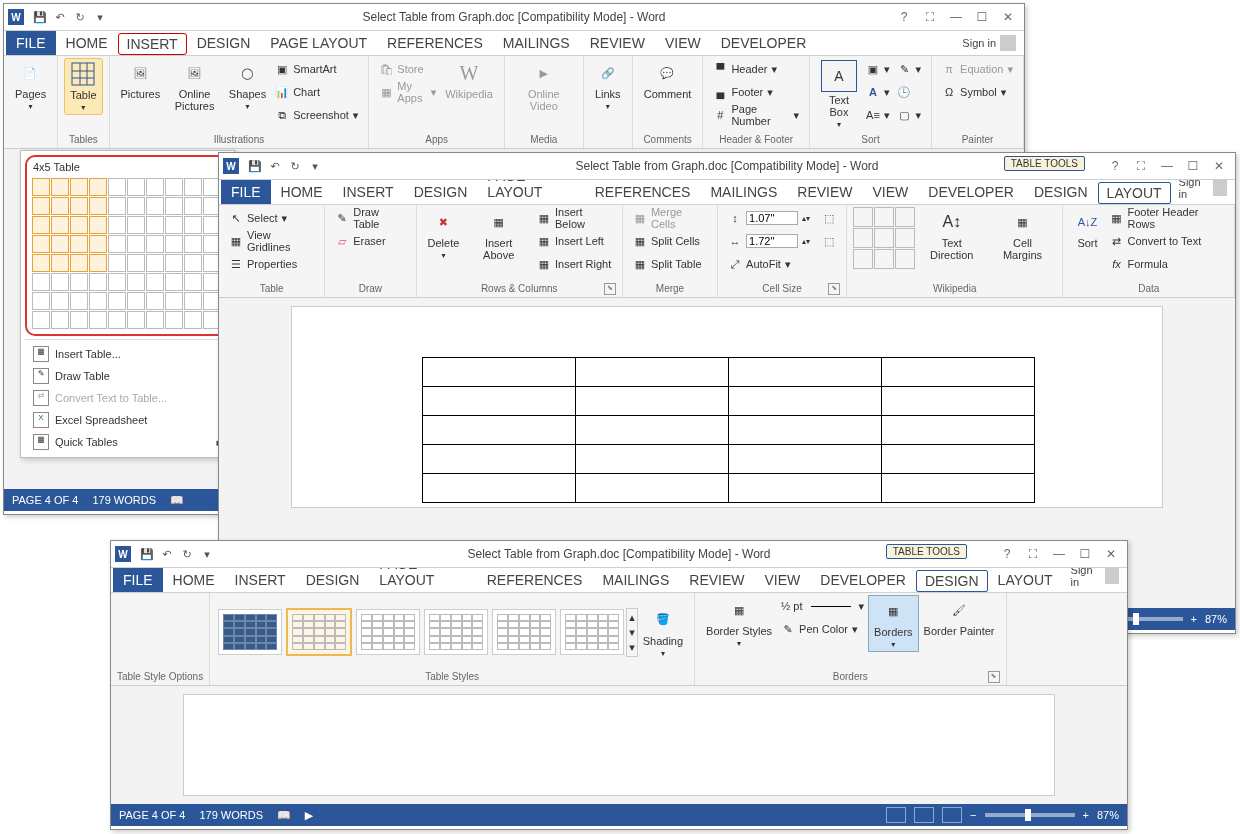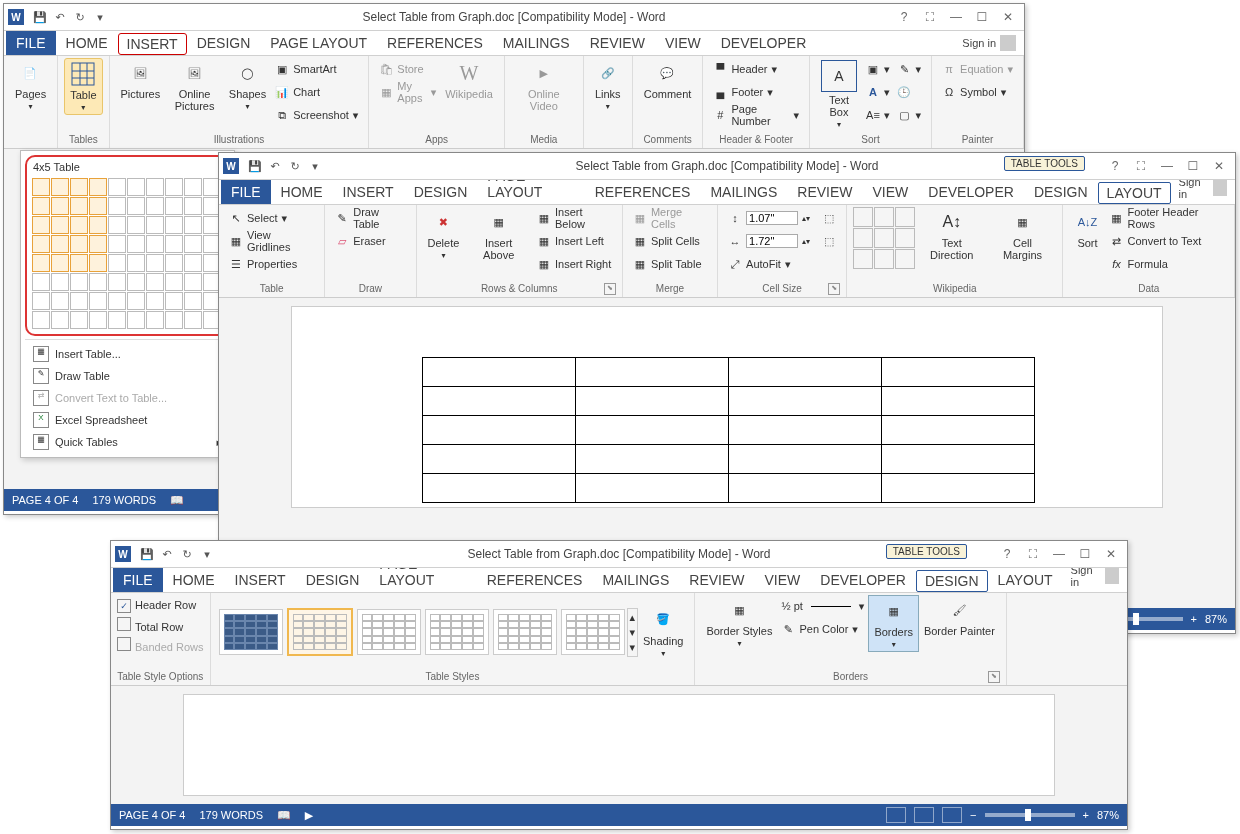--- a/index.html
+++ b/index.html
@@ -630,25 +630,20 @@
     <div class="tab bluebox">DESIGN</div>
     <div class="tab">LAYOUT</div>
     <div class="signin">
         <span>Sign in</span>
         <span class="avatar"></span>
       </div>
   </div>
   <div class="ribbon">
     <div class="group">
         <div class="items">
-      <div class="vstack" style="gap:4px;padding-top:4px">
-        <label><span class="chk">✓</span><span>Header Row</span></label>
-        <label><span class="chk"></span><span>Total Row</span></label>
-        <label style="color:#aaa"><span class="chk"></span><span>Banded Rows</span></label>
-      </div>
     </div>
         <div class="label">Table Style Options</div>
       </div>
     <div class="group">
         <div class="items" style="align-items:center">
       <div class="tstyle dark">
             <div class="inner">
               <div></div>
               <div></div>
               <div></div>

